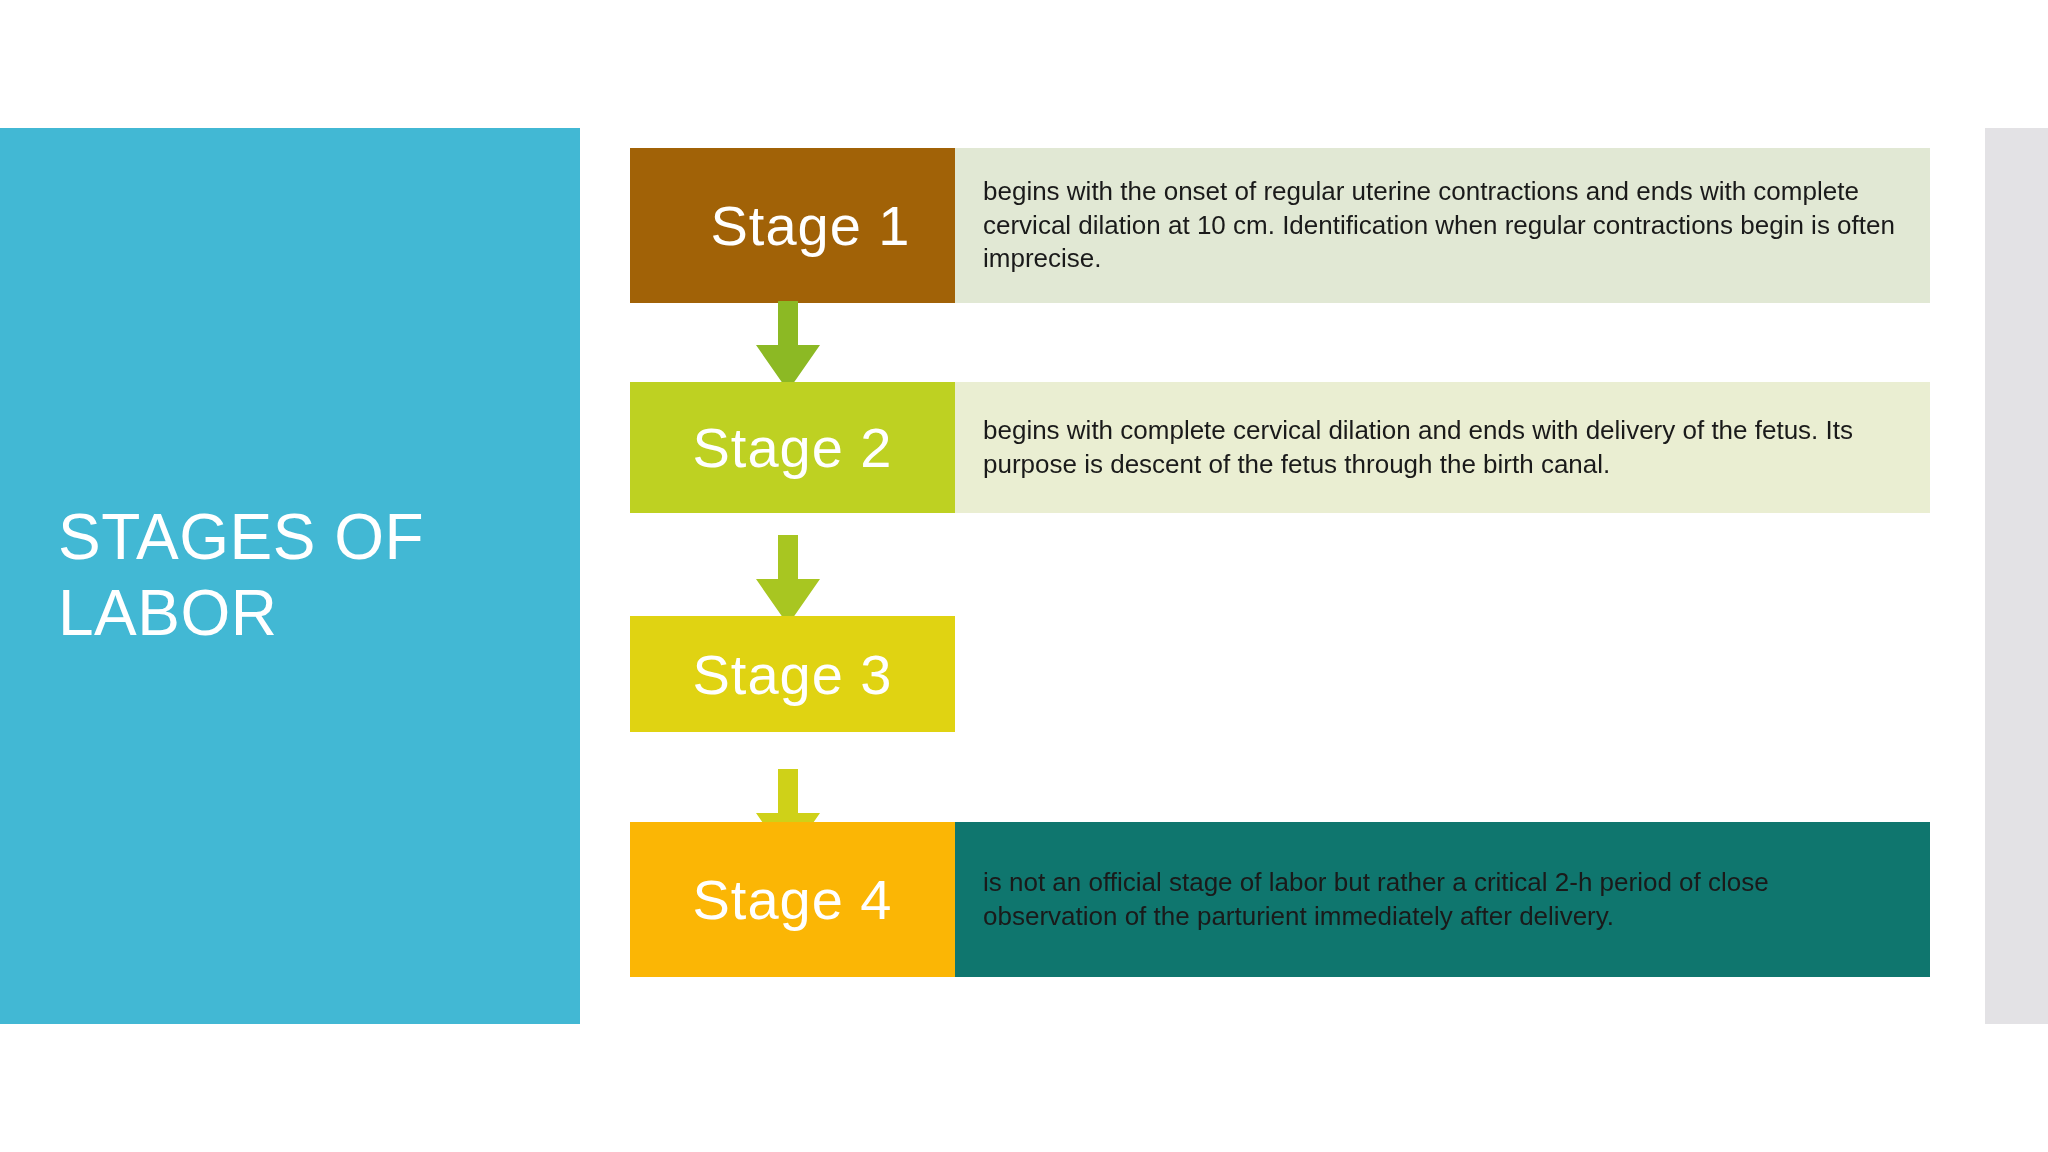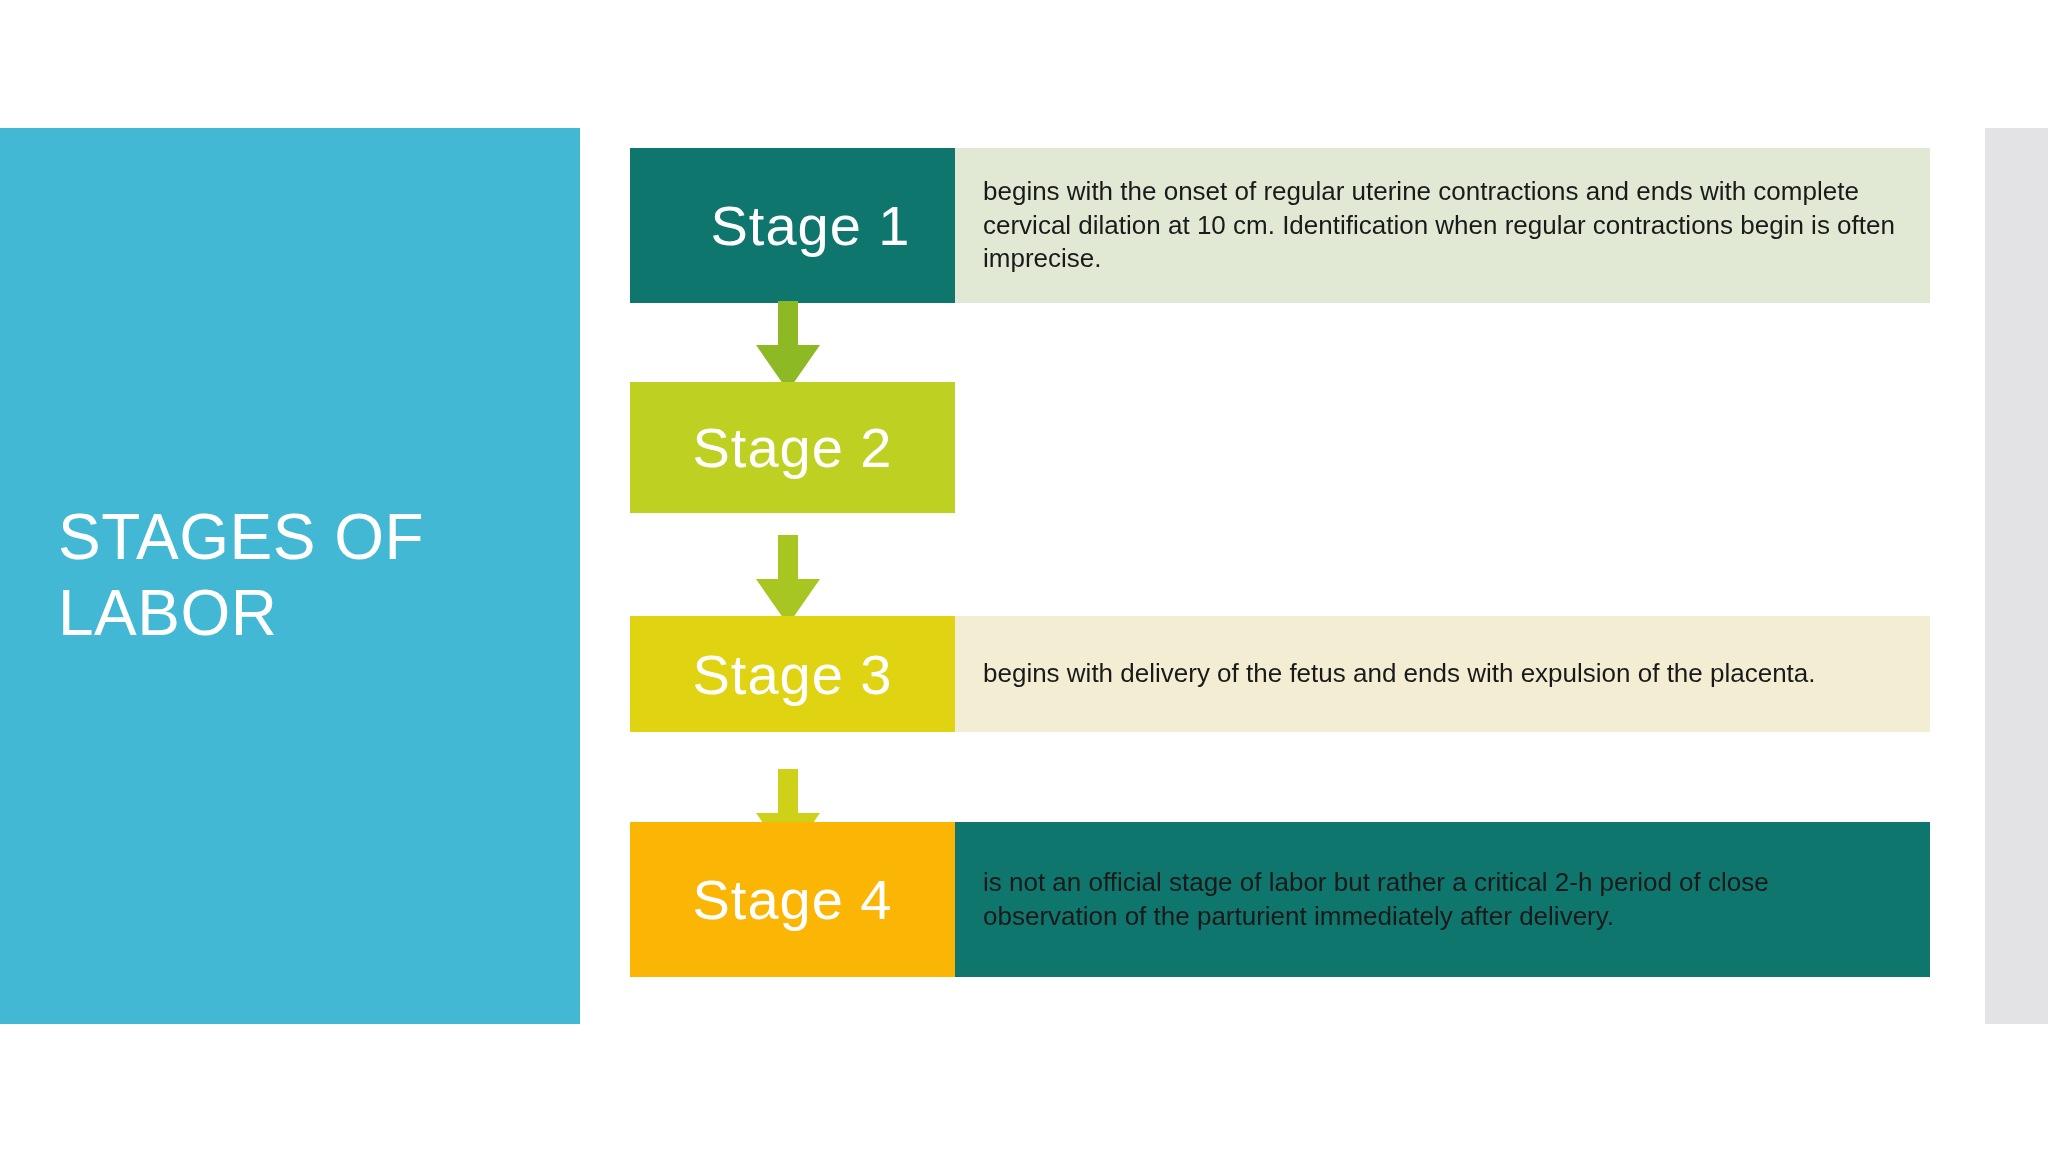--- a/index.html
+++ b/index.html
@@ -104,52 +104,52 @@
 
 <div id="slide" style="background: rgb(255, 255, 255);">
 
   <div id="title-panel" style="background: rgb(66, 184, 212);">
     <div id="title-text">STAGES OF LABOR</div>
   </div>
 
   <div id="diagram">
 
     <div class="stage-row r0">
-      <div class="stage-label" style="background: #0f766e; padding-left: 36px;">
+      <div class="stage-label" style="background: #a16207; padding-left: 36px;">
         <span>Stage 1</span>
       </div>
       <div class="stage-body" style="background: rgb(225, 232, 212);">
         <p>begins with the onset of regular uterine contractions and ends with complete cervical dilation at 10 cm. Identification when regular contractions begin is often imprecise.</p>
       </div>
     </div>
 
     <div class="arrow a0">
       <svg viewBox="0 0 100 92" preserveAspectRatio="none" aria-hidden="true">
         <polygon class="arrow-shape" points="40,0 60,0 60,44 82,44 50,90 18,44 40,44" fill="#8cb924"></polygon>
       </svg>
     </div>
 
     <div class="stage-row r1">
       <div class="stage-label" style="background: rgb(190, 209, 34);">
         <span>Stage 2</span>
       </div>
+      <div class="stage-body" style="background: rgb(234, 238, 210);">
+        <p>begins with complete cervical dilation and ends with delivery of the fetus. Its purpose is descent of the fetus through the birth canal.</p>
+      </div>
     </div>
 
     <div class="arrow a1">
       <svg viewBox="0 0 100 92" preserveAspectRatio="none" aria-hidden="true">
         <polygon class="arrow-shape" points="40,0 60,0 60,44 82,44 50,90 18,44 40,44" fill="#a8c621"></polygon>
       </svg>
     </div>
 
     <div class="stage-row r2">
       <div class="stage-label" style="background: rgb(224, 211, 18);">
         <span>Stage 3</span>
-      </div>
-      <div class="stage-body" style="background: rgb(243, 238, 211);">
-        <p>begins with delivery of the fetus and ends with expulsion of the placenta.</p>
       </div>
     </div>
 
     <div class="arrow a2">
       <svg viewBox="0 0 100 92" preserveAspectRatio="none" aria-hidden="true">
         <polygon class="arrow-shape" points="40,0 60,0 60,44 82,44 50,90 18,44 40,44" fill="#cfd118"></polygon>
       </svg>
     </div>
 
     <div class="stage-row r3">

